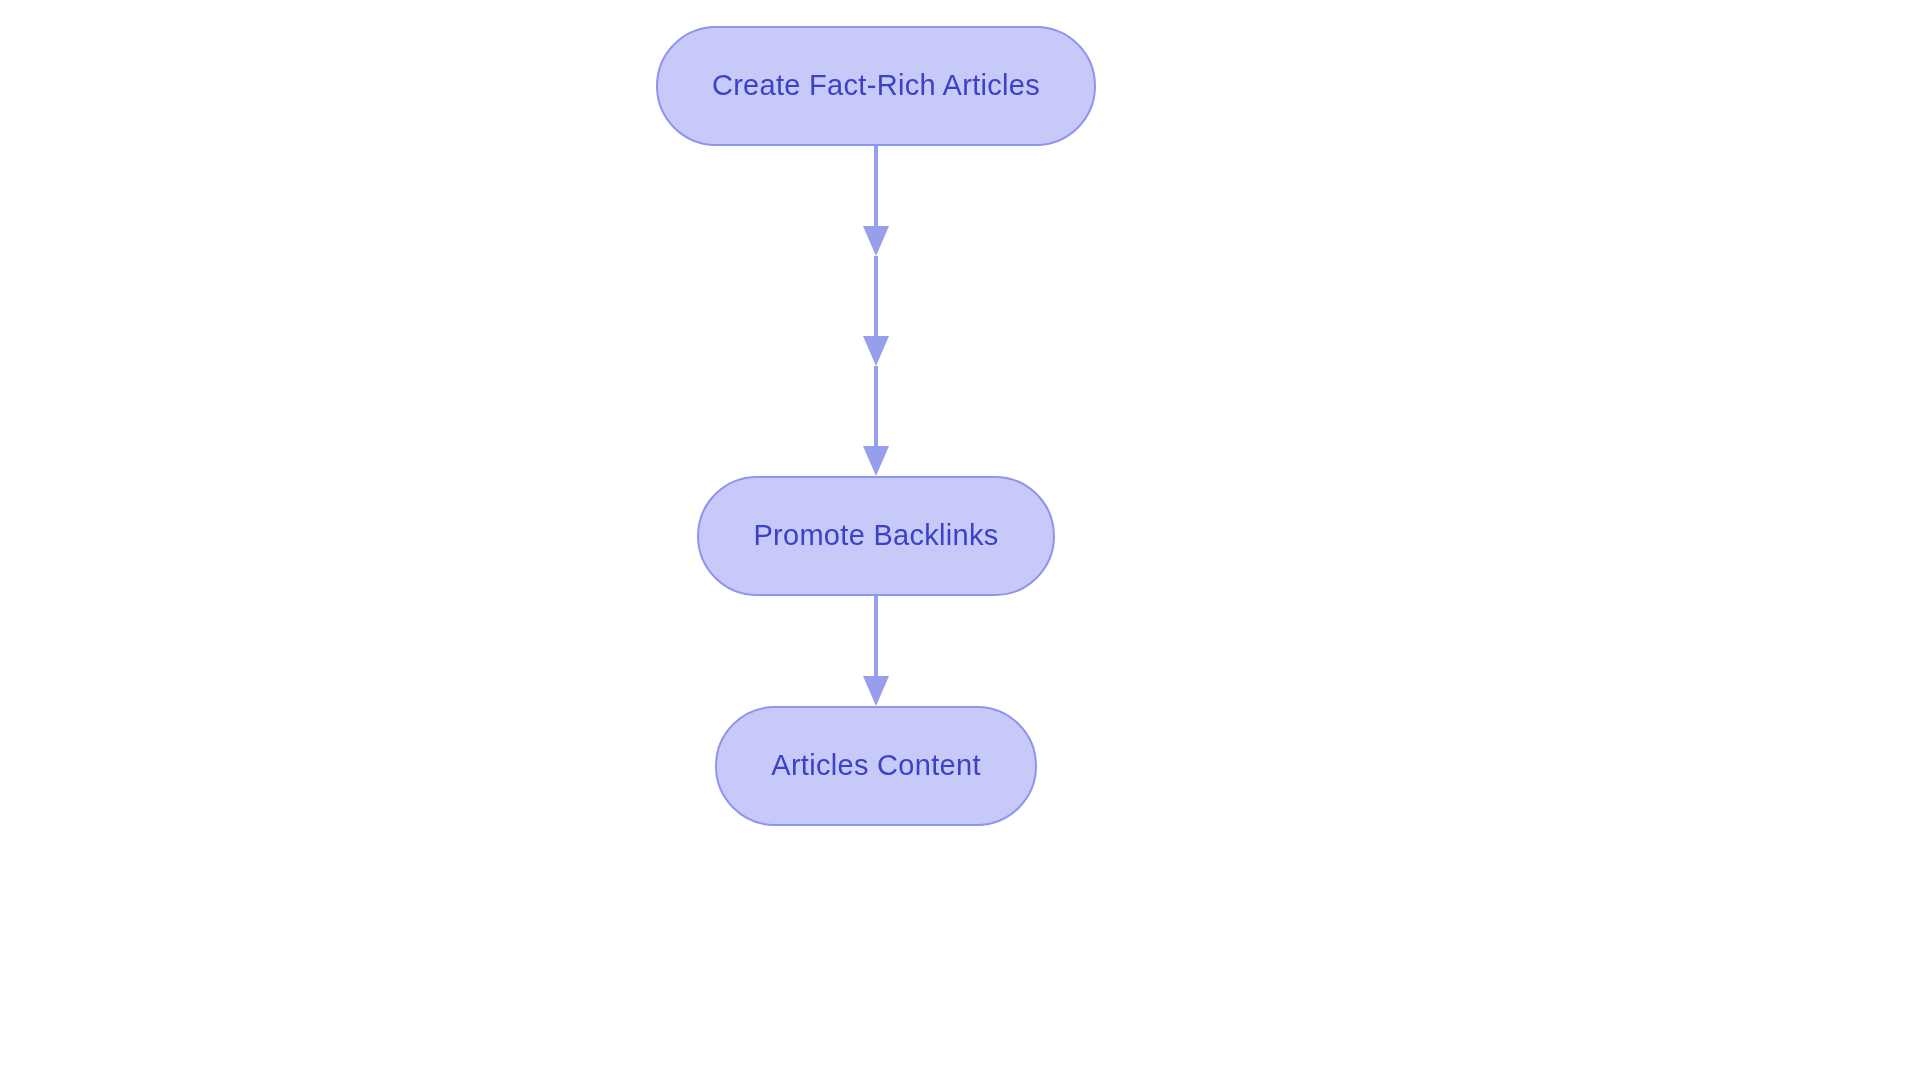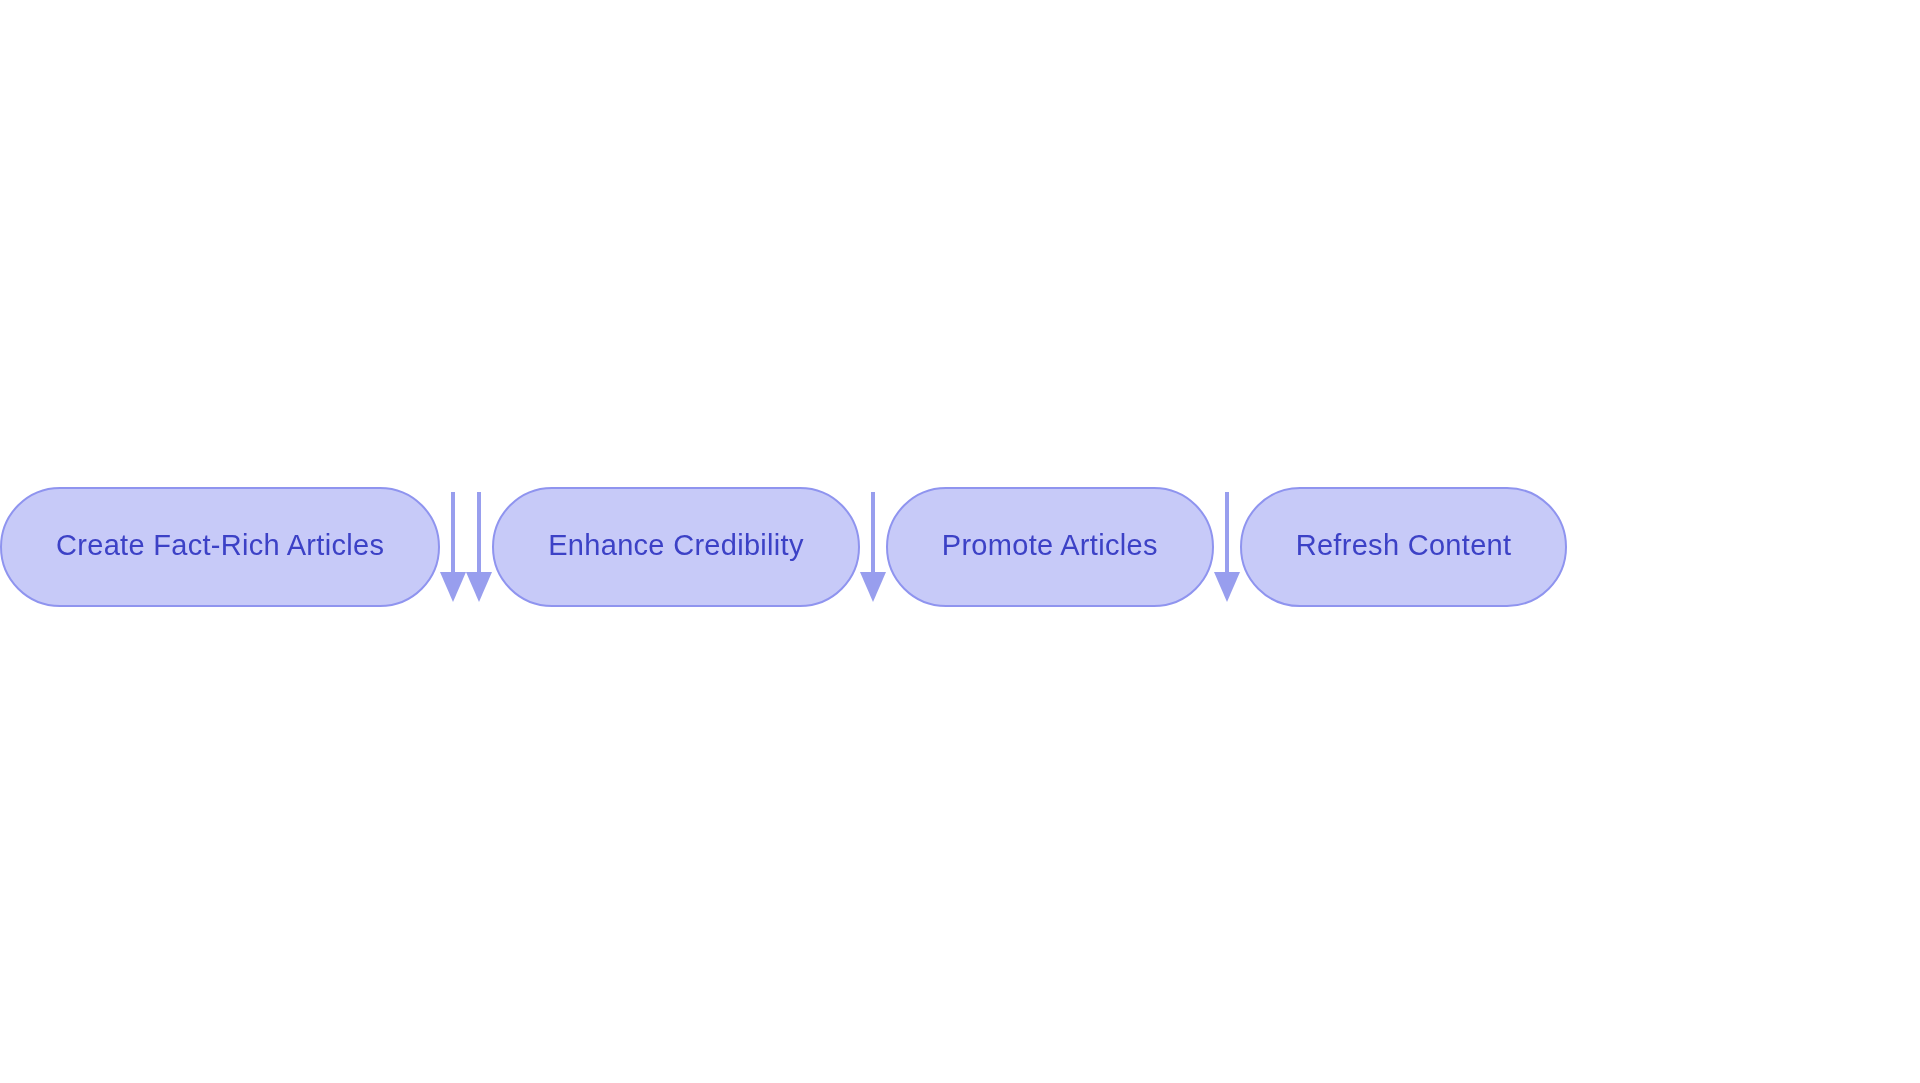--- a/index.html
+++ b/index.html
@@ -15,23 +15,23 @@
     height: 1083px;
     background: var(--canvas-bg);
     font-family: "Liberation Sans", sans-serif;
     overflow: hidden;
   }
   .canvas {
     width: 1752px;
     height: 1083px;
     background: var(--canvas-bg);
     display: flex;
-    flex-direction: row;
+    flex-direction: column;
     align-items: center;
-    padding-top: 10px;
+    padding-top: 26px;
   }
   .node {
     height: 120px;
     min-height: 120px;
     padding: 0 54px;
     border-radius: 60px;
     background: var(--node-fill);
     border: 2px solid var(--node-border);
     display: flex;
     align-items: center;
@@ -82,35 +82,32 @@
     <div class="line"></div>
     <div class="head"></div>
   </div>
 
 
   <div class="arrow">
     <div class="line"></div>
     <div class="head"></div>
   </div>
 
+
+  <div class="arrow">
+    <div class="line"></div>
+    <div class="head"></div>
+  </div>
+
   <div class="node">
-    <span class="label">Enhance Credibility</span>
+    <span class="label">Promote Backlinks</span>
   </div>
 
   <div class="arrow">
     <div class="line"></div>
     <div class="head"></div>
   </div>
 
   <div class="node">
-    <span class="label">Promote Articles</span>
-  </div>
-
-  <div class="arrow">
-    <div class="line"></div>
-    <div class="head"></div>
-  </div>
-
-  <div class="node">
-    <span class="label">Refresh Content</span>
+    <span class="label">Articles Content</span>
   </div>
 
 </div>
 
 </body></html>

